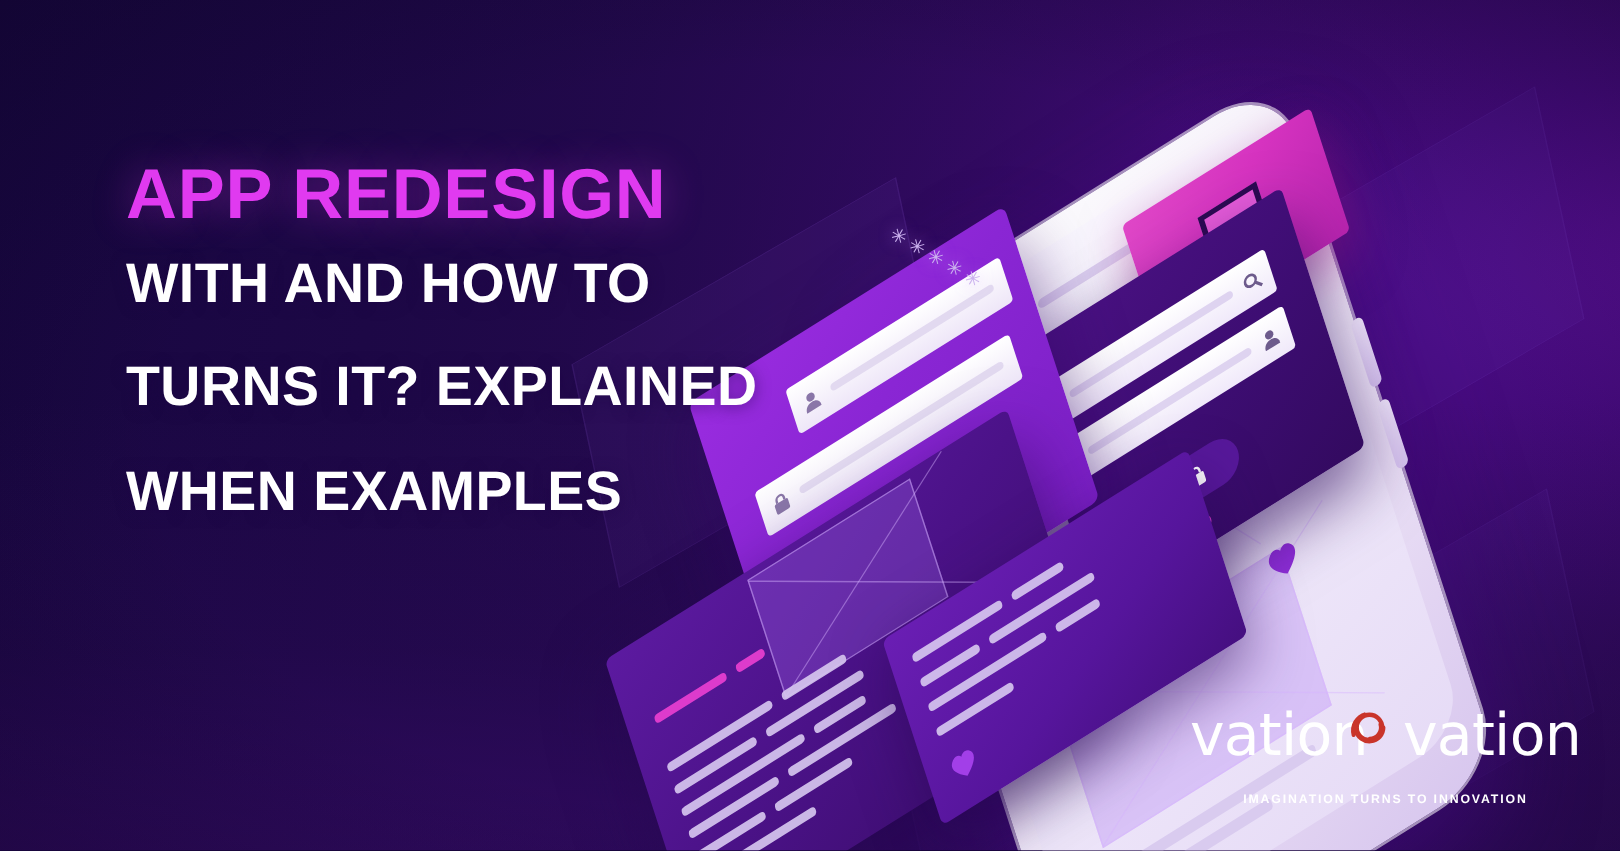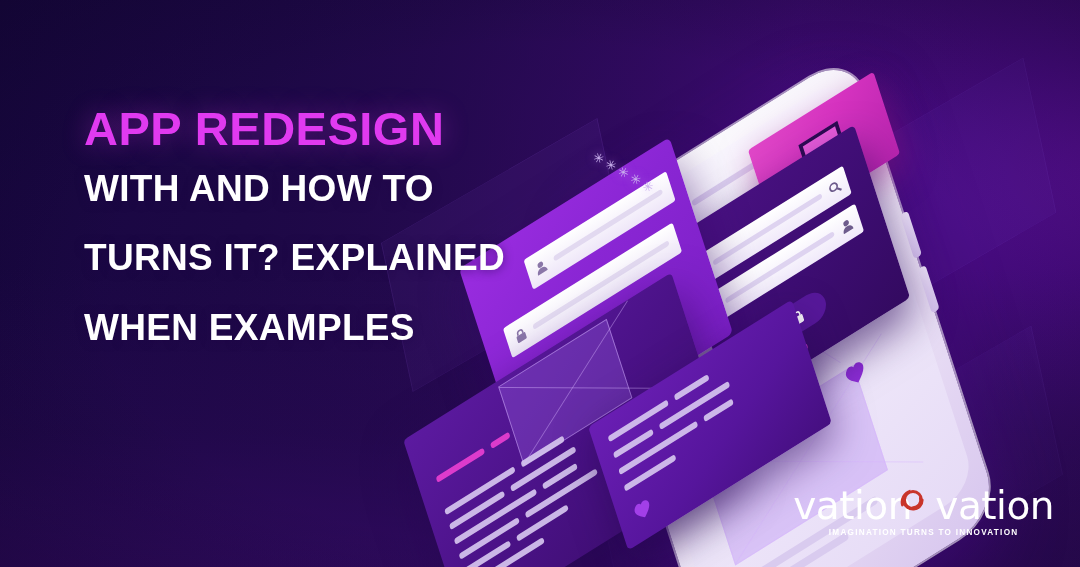--- a/index.html
+++ b/index.html
@@ -228,21 +228,21 @@
     font-weight:400;letter-spacing:-.5px;
     color:#ffffff;
     font-family:"DejaVu Sans","Liberation Sans",sans-serif;
   }
   .logo-o{
     position:absolute;
     left:103px;top:-3px;
     width:34px;height:34px;
   }
   .logo-tag{
-    margin-top:3px;
+    margin-top:18px;
     font-size:8.2px;letter-spacing:1.25px;
     color:#ffffff;font-weight:700;
     font-family:"Liberation Sans","DejaVu Sans",sans-serif;
   }
 </style>
 </head>
 <body>
 
 <div class="banner">
 

